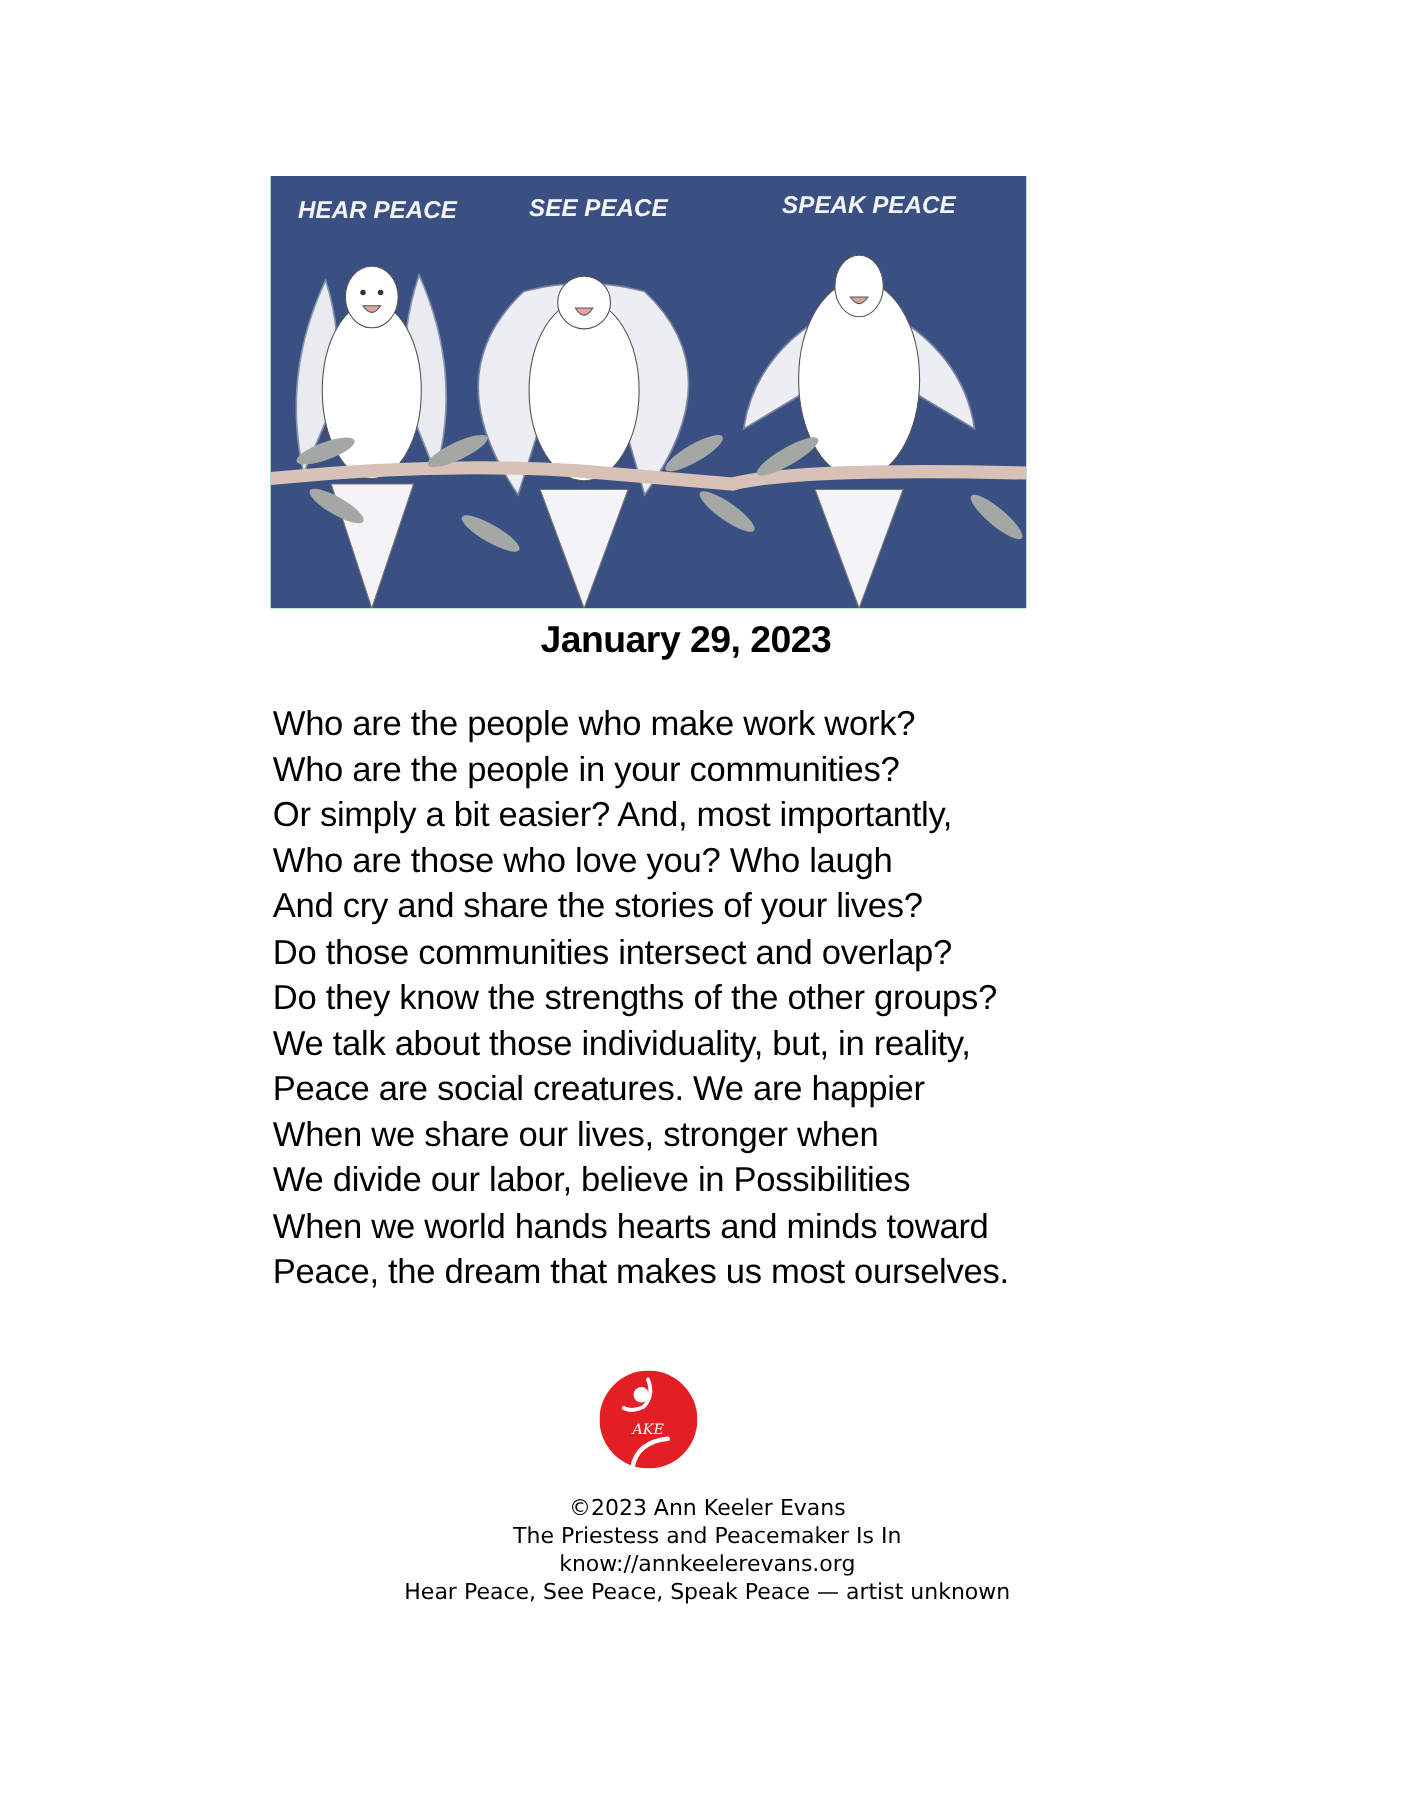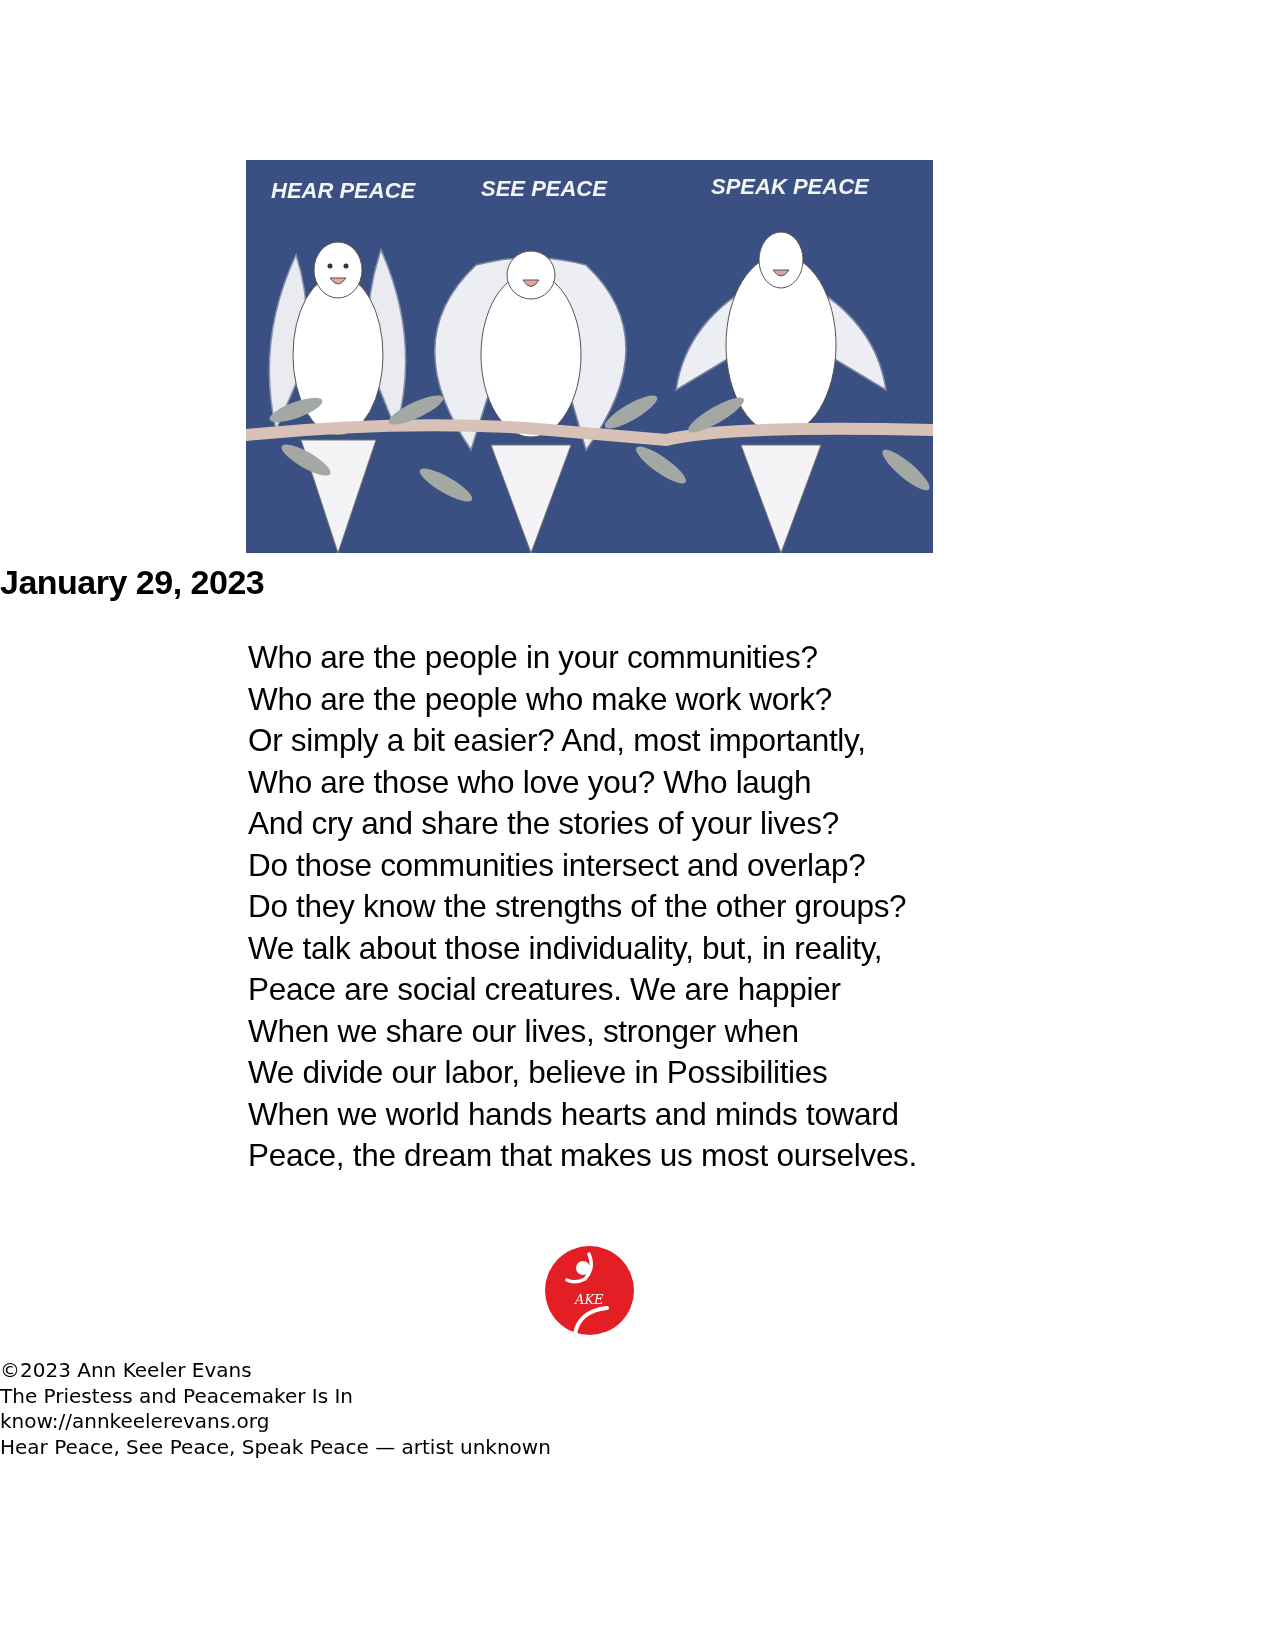--- a/index.html
+++ b/index.html
@@ -1,23 +1,23 @@
 <!DOCTYPE html>
 <html><head>
   <meta charset="utf-8">
   <style>
     html, body { margin: 0; padding: 0; background: #ffffff; }
     body { width: 1275px; height: 1650px; position: relative; overflow: hidden; font-family: "Liberation Sans", sans-serif; color: #000; }
     .hero { position: absolute; left: 246px; top: 160px; width: 687px; height: 393px; background: #22c55e; overflow: hidden; }
     .hero svg { display: block; }
-    .date { position: absolute; left: 0; width: 1215px; top: 563px; font-family: "Liberation Sans", sans-serif; font-weight: bold; font-size: 34px; letter-spacing: -0.5px; }
+    .date { position: absolute; left: 0; width: 1215px; top: 563px; text-align: center; font-family: "Liberation Sans", sans-serif; font-weight: bold; font-size: 34px; letter-spacing: -0.5px; padding-left: 16px; }
     .poem { position: absolute; left: 248px; top: 637px; font-family: "Liberation Sans", sans-serif; font-size: 31.5px; line-height: 41.5px; letter-spacing: -0.3px; }
     .poem .line { white-space: nowrap; display: block; }
     .logo { position: absolute; left: 545px; top: 1246px; width: 89px; height: 89px; text-decoration: underline; }
-    .footer { position: absolute; left: 0; width: 1228px; top: 1358px; font-family: "DejaVu Sans", sans-serif; font-size: 20px; line-height: 25.5px; }
+    .footer { position: absolute; left: 0; width: 1228px; top: 1358px; text-align: center; font-family: "DejaVu Sans", sans-serif; font-size: 20px; line-height: 25.5px; padding-left: 29px; }
     .footer div { white-space: nowrap; }
   </style>
 </head>
 <body>
 
 <div class="hero">
   <svg width="687" height="393" viewBox="0 0 687 393">
     <rect x="0" y="0" width="687" height="393" fill="#3a5082"></rect>
 
     <text x="25" y="38" fill="#f4f4f4" font-family="Liberation Sans, sans-serif" font-weight="bold" font-style="italic" font-size="22">HEAR PEACE</text>
@@ -61,22 +61,22 @@
     <ellipse cx="385" cy="252" rx="30" ry="8" fill="#a3a8a4" transform="rotate(-30 385 252)"></ellipse>
     <ellipse cx="415" cy="305" rx="30" ry="8" fill="#a3a8a4" transform="rotate(35 415 305)"></ellipse>
     <ellipse cx="470" cy="255" rx="32" ry="8" fill="#a3a8a4" transform="rotate(-30 470 255)"></ellipse>
     <ellipse cx="660" cy="310" rx="30" ry="8" fill="#a3a8a4" transform="rotate(40 660 310)"></ellipse>
   </svg>
 </div>
 
 <div class="date">January 29, 2023</div>
 
 <div class="poem">
+  <span class="line">Who are the people who make work work?</span>
   <span class="line">Who are the people in your communities?</span>
-  <span class="line">Who are the people who make work work?</span>
   <span class="line">Or simply a bit easier? And, most importantly,</span>
   <span class="line">Who are those who love you? Who laugh</span>
   <span class="line">And cry and share the stories of your lives?</span>
   <span class="line">Do those communities intersect and overlap?</span>
   <span class="line">Do they know the strengths of the other groups?</span>
   <span class="line">We talk about those individuality, but, in reality,</span>
   <span class="line">Peace are social creatures. We are happier</span>
   <span class="line">When we share our lives, stronger when</span>
   <span class="line">We divide our labor, believe in Possibilities</span>
   <span class="line">When we world hands hearts and minds toward</span>

